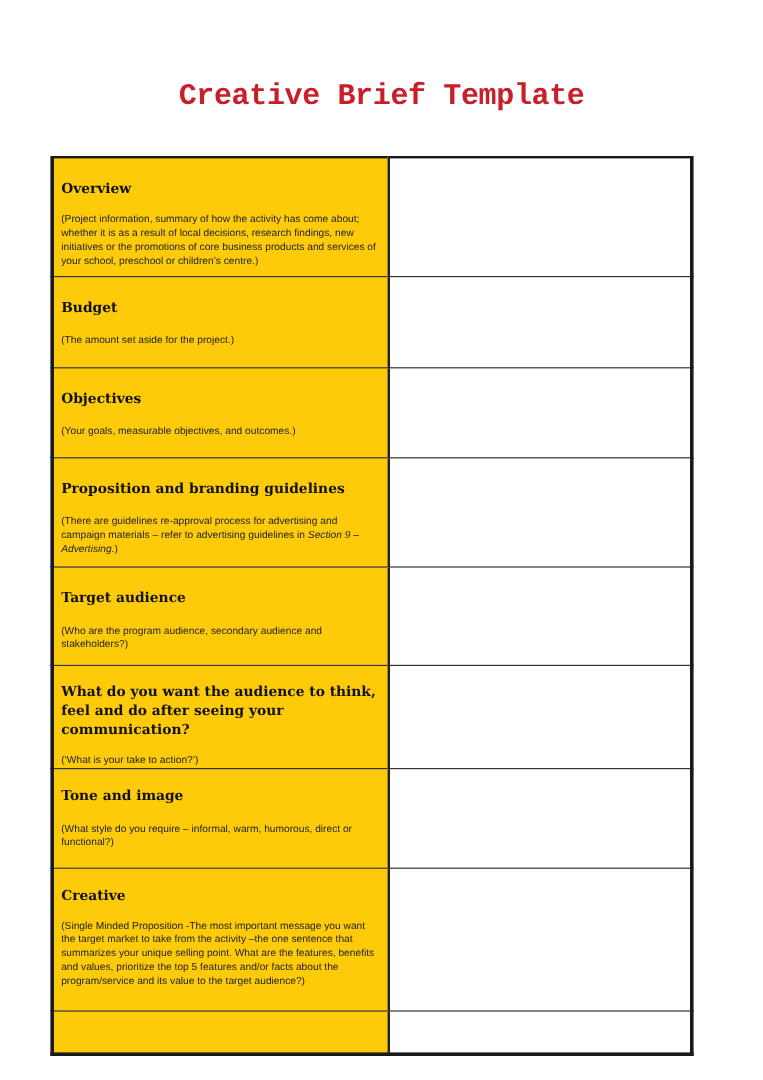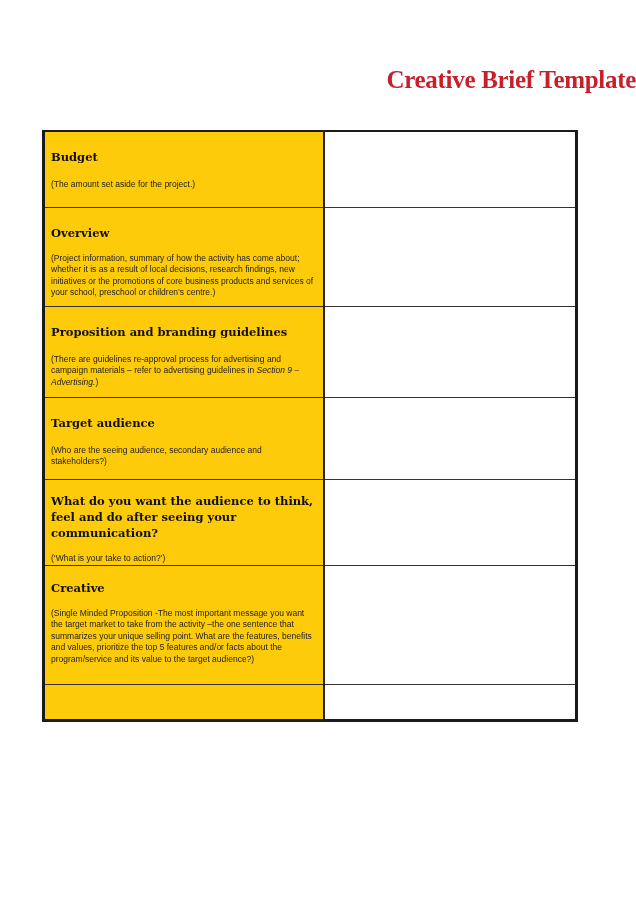--- a/index.html
+++ b/index.html
@@ -1,20 +1,20 @@
 <!DOCTYPE html>
 <html><head>
   <meta charset="utf-8">
   <style>
     html, body { margin: 0; padding: 0; background: #ffffff; }
     body { width: 636px; height: 900px; position: relative; overflow: hidden; }
     .title {
       position: absolute; left: 0; right: 0; top: 66px;
-      text-align: right;
-      font-family: Liberation Serif, serif;
+      text-align: center;
+      font-family: Liberation Mono, monospace;
       font-weight: bold; font-size: 25px; color: #c8202a;
       letter-spacing: -0.3px;
     }
     .brief-table {
       position: absolute; left: 42px; top: 130px;
       width: 536px;
       border-collapse: collapse;
       border-top: 2px solid #1a1a1a;
       border-left: 3px solid #1a1a1a;
       border-right: 3px solid #1a1a1a;
@@ -49,60 +49,78 @@
       resize: none; outline: none; box-sizing: border-box; display: block;
     }
   </style>
 </head>
 <body>
 
 <div class="title">Creative Brief Template</div>
 
 <table class="brief-table">
   <tbody>
-      <tr style="height:76px">
+      <tr style="height:99px">
+    <td class="label-cell">
+      <div class="field-title">Overview</div>
+      <div class="field-hint" style="margin-top:12px">(Project information, summary of how the activity has come about; whether it is as a result of local decisions, research findings, new initiatives or the promotions of core business products and services of your school, preschool or children’s centre.)</div>
+    </td>
+    <td class="value-cell">
+      <textarea class="value-input" style=""></textarea>
+    </td>
+  </tr>
+  <tr style="height:76px">
     <td class="label-cell">
       <div class="field-title">Budget</div>
       <div class="field-hint">(The amount set aside for the project.)</div>
     </td>
     <td class="value-cell">
       <textarea class="value-input" style=""></textarea>
     </td>
   </tr>
-  <tr style="height:99px">
+  <tr style="height:75px">
     <td class="label-cell">
-      <div class="field-title">Overview</div>
-      <div class="field-hint" style="margin-top:12px">(Project information, summary of how the activity has come about; whether it is as a result of local decisions, research findings, new initiatives or the promotions of core business products and services of your school, preschool or children’s centre.)</div>
+      <div class="field-title">Objectives</div>
+      <div class="field-hint">(Your goals, measurable objectives, and outcomes.)</div>
     </td>
     <td class="value-cell">
       <textarea class="value-input" style=""></textarea>
     </td>
   </tr>
   <tr style="height:91px">
     <td class="label-cell">
       <div class="field-title">Proposition and branding guidelines</div>
       <div class="field-hint"><span>(There are guidelines re-approval process for advertising and campaign materials – refer to advertising guidelines in </span><em>Section 9 – Advertising.</em><span>)</span></div>
     </td>
     <td class="value-cell">
       <textarea class="value-input" style=""></textarea>
     </td>
   </tr>
   <tr style="height:82px">
     <td class="label-cell">
       <div class="field-title" style="">Target audience</div>
-      <div class="field-hint">(Who are the seeing audience, secondary audience and stakeholders?)</div>
+      <div class="field-hint">(Who are the program audience, secondary audience and stakeholders?)</div>
     </td>
     <td class="value-cell">
       <textarea class="value-input" style=""></textarea>
     </td>
   </tr>
   <tr style="height:86px">
     <td class="label-cell">
       <div class="field-title" style="margin-top:13px">What do you want the audience to think, feel and do after seeing your communication?</div>
       <div class="field-hint" style="margin-top:12px">(‘What is your take to action?’)</div>
+    </td>
+    <td class="value-cell">
+      <textarea class="value-input" style=""></textarea>
+    </td>
+  </tr>
+  <tr style="height:83px">
+    <td class="label-cell">
+      <div class="field-title" style="margin-top:14px">Tone and image</div>
+      <div class="field-hint">(What style do you require – informal, warm, humorous, direct or functional?)</div>
     </td>
     <td class="value-cell">
       <textarea class="value-input" style=""></textarea>
     </td>
   </tr>
   <tr style="height:119px">
     <td class="label-cell">
       <div class="field-title" style="margin-top:14px">Creative</div>
       <div class="field-hint" style="margin-top:12px">(Single Minded Proposition -The most important message you want the target market to take from the activity –the one sentence that summarizes your unique selling point. What are the features, benefits and values, prioritize the top 5 features and/or facts about the program/service and its value to the target audience?)</div>
     </td>

